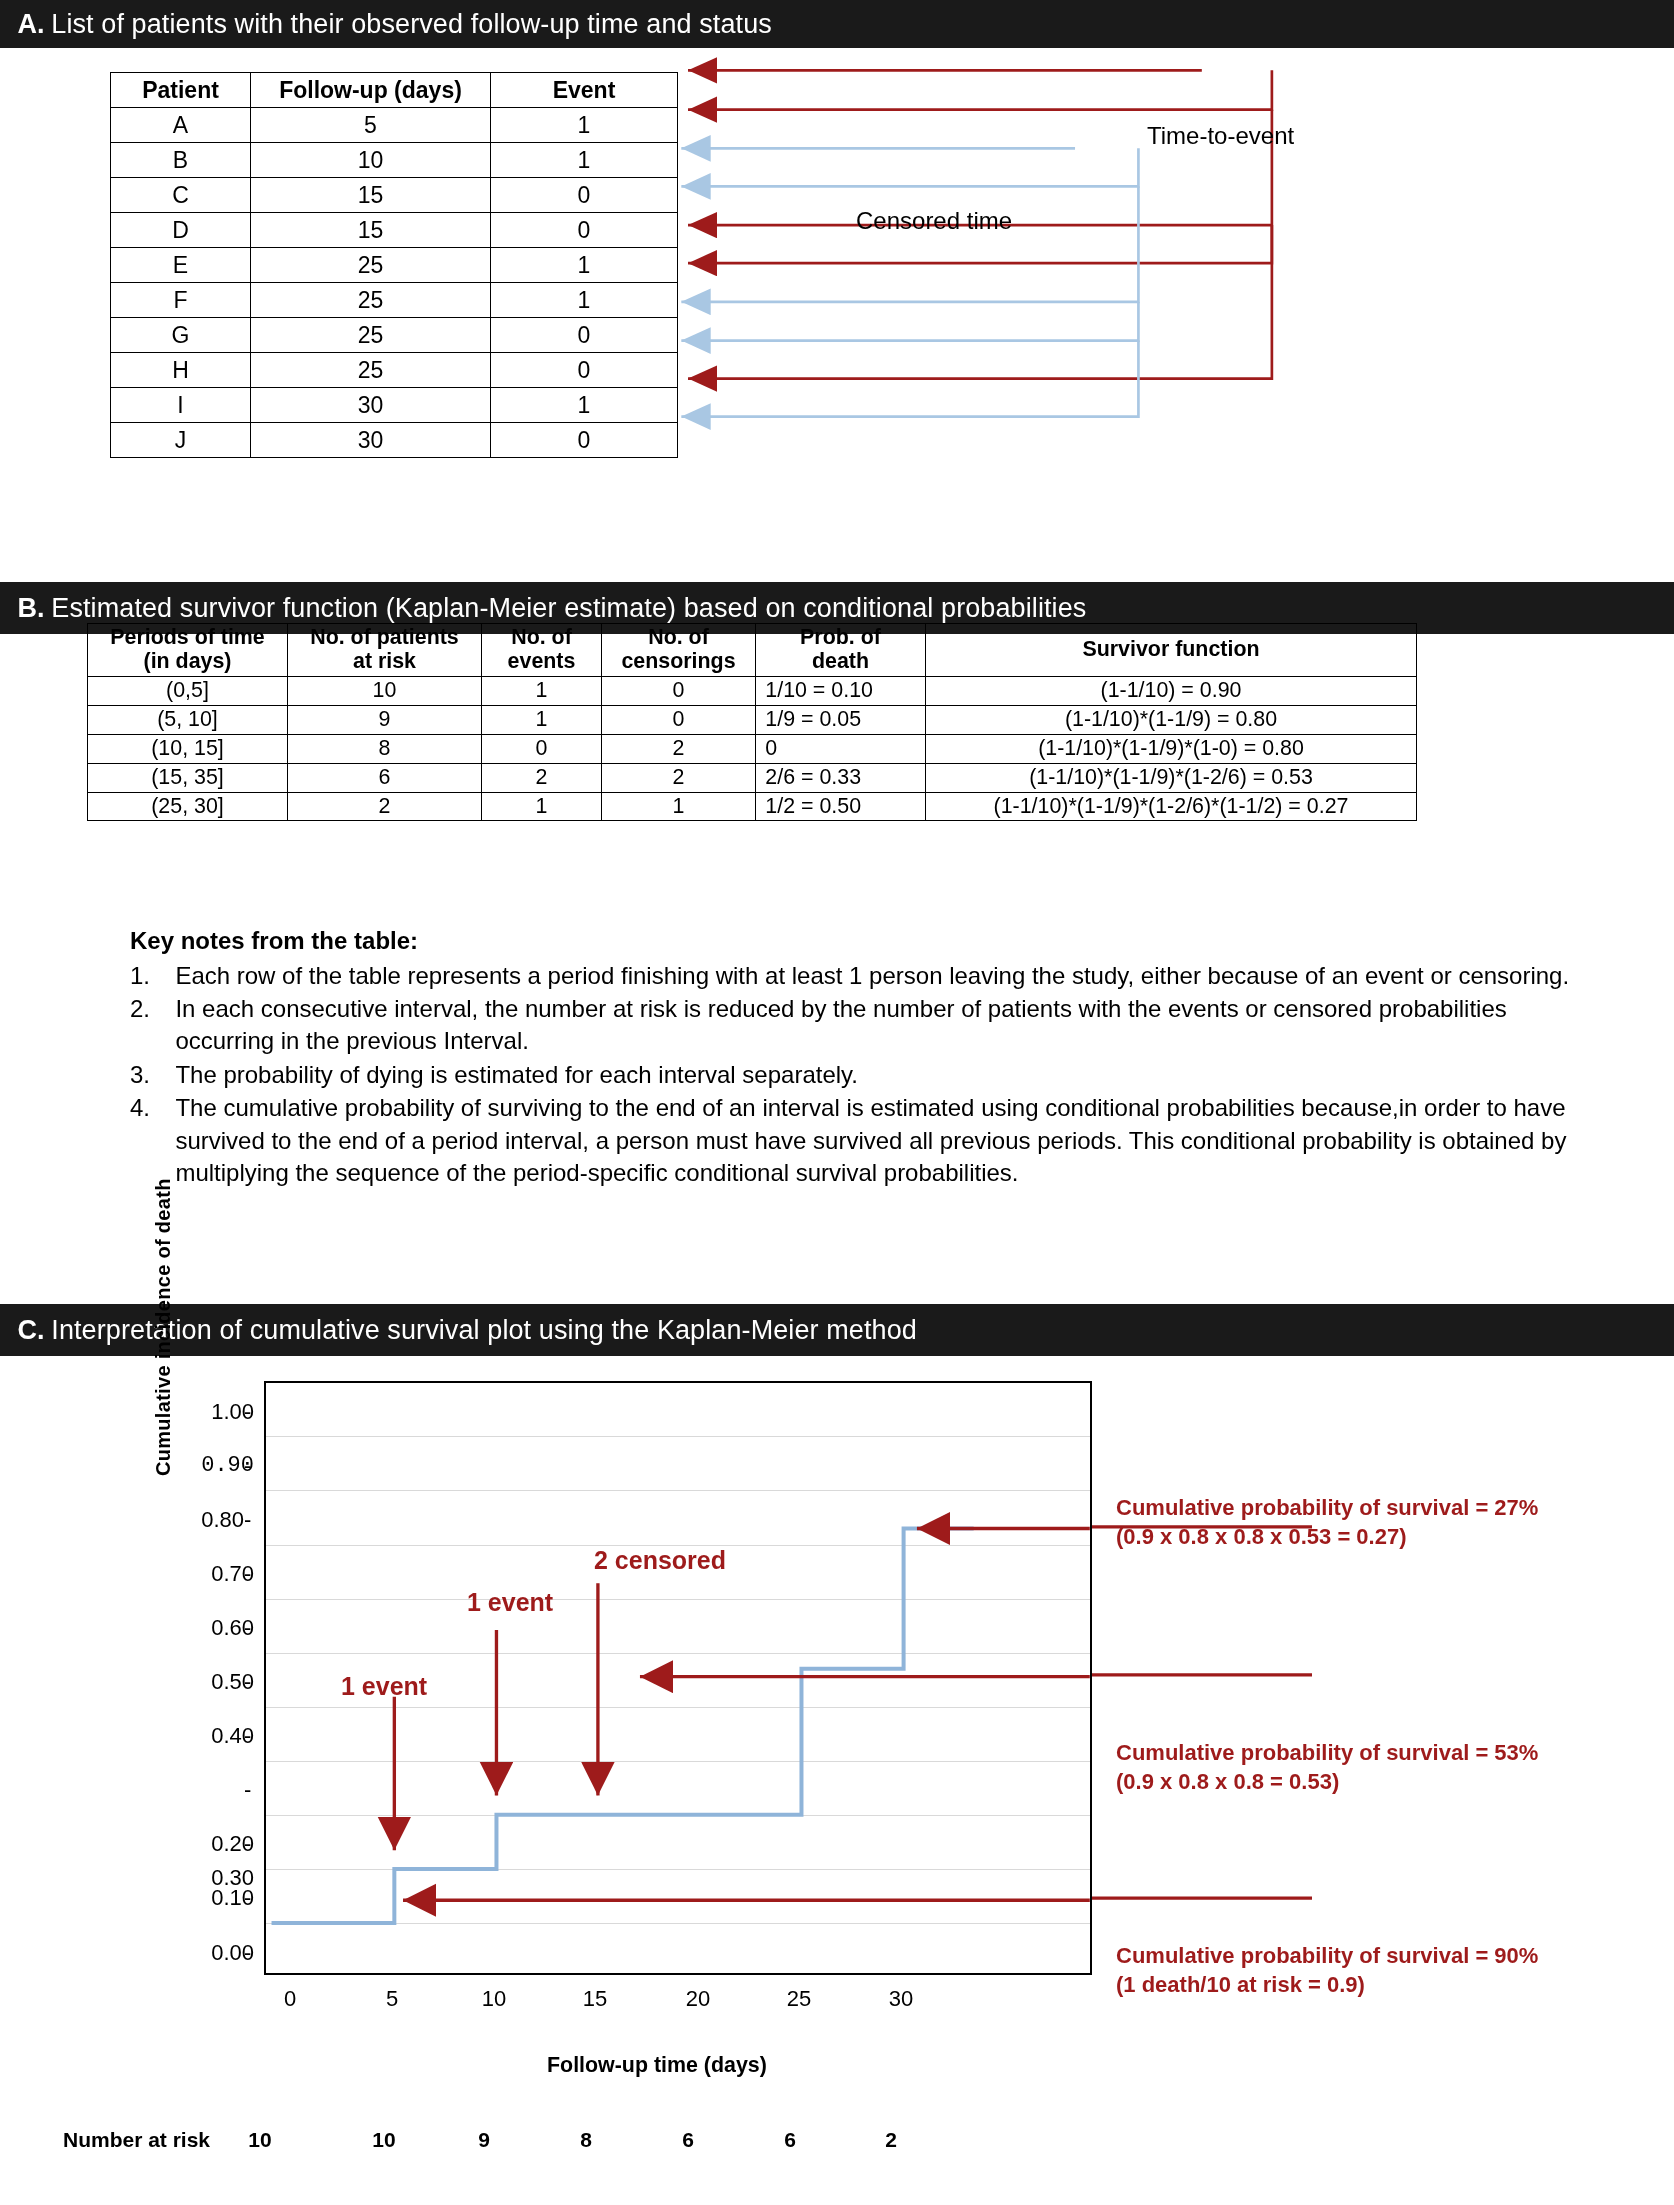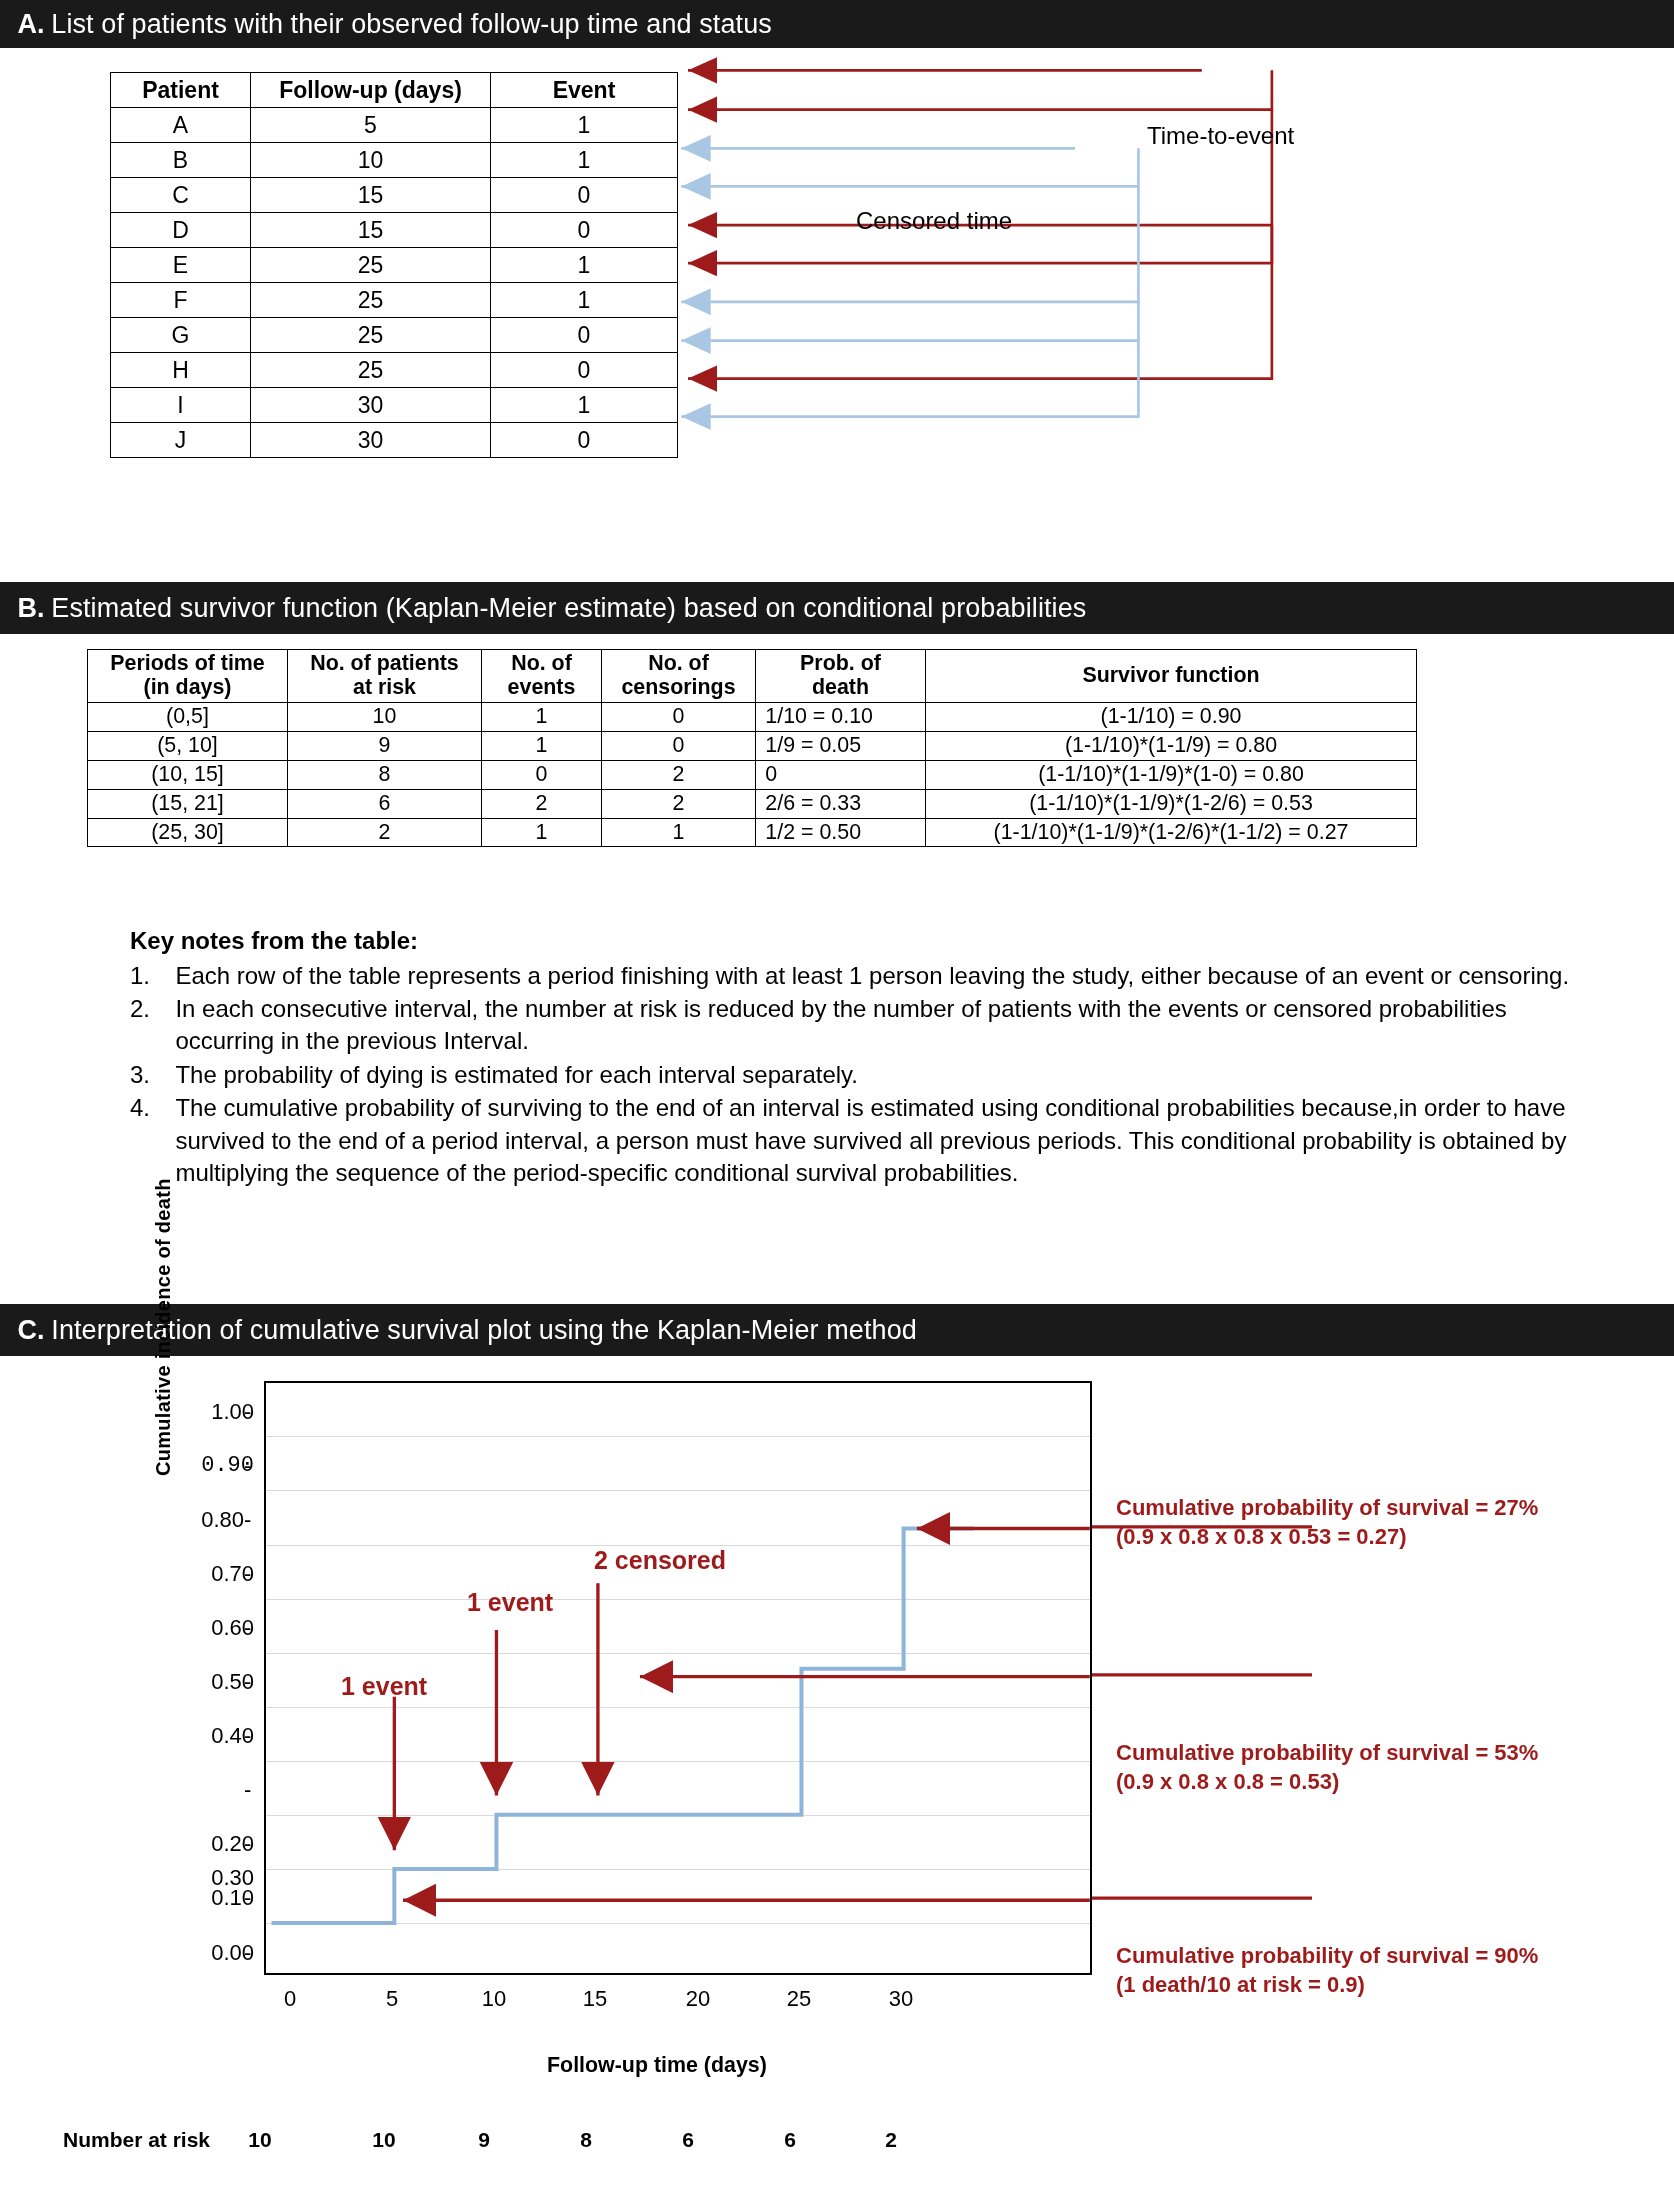--- a/index.html
+++ b/index.html
@@ -296,21 +296,21 @@
   </svg>
 
   <div class="lbl-tte" style="left:1147px;top:122px;">Time-to-event</div>
   <div class="lbl-cens" style="left:856px;top:207px;">Censored time</div>
 
   <div class="band" style="position:absolute;left:0;top:582px;width:1674px;height:52px;">
     <span class="lead">B.</span>
     <span class="rest">Estimated survivor function (Kaplan-Meier estimate) based on conditional probabilities</span>
   </div>
 
-  <div style="position:absolute;left:0;top:634px;width:1509px;">
+  <div style="position:absolute;left:0;top:608px;width:1509px;">
     <table class="tblB">
       <thead>
         <tr>
           <th class="w1">
             <div>Periods of time</div>
             <div>(in days)</div>
           </th>
           <th class="w2">
             <div>No. of patients</div>
             <div>at risk</div>
@@ -351,21 +351,21 @@
         </tr>
         <tr>
           <td>(10, 15]</td>
           <td>8</td>
           <td>0</td>
           <td>2</td>
           <td class="prob">0</td>
           <td>(1-1/10)*(1-1/9)*(1-0) = 0.80</td>
         </tr>
         <tr>
-          <td>(15, 21]</td>
+          <td>(15, 35]</td>
           <td>6</td>
           <td>2</td>
           <td>2</td>
           <td class="prob">2/6 = 0.33</td>
           <td>(1-1/10)*(1-1/9)*(1-2/6) = 0.53</td>
         </tr>
         <tr>
           <td>(25, 30]</td>
           <td>2</td>
           <td>1</td>

